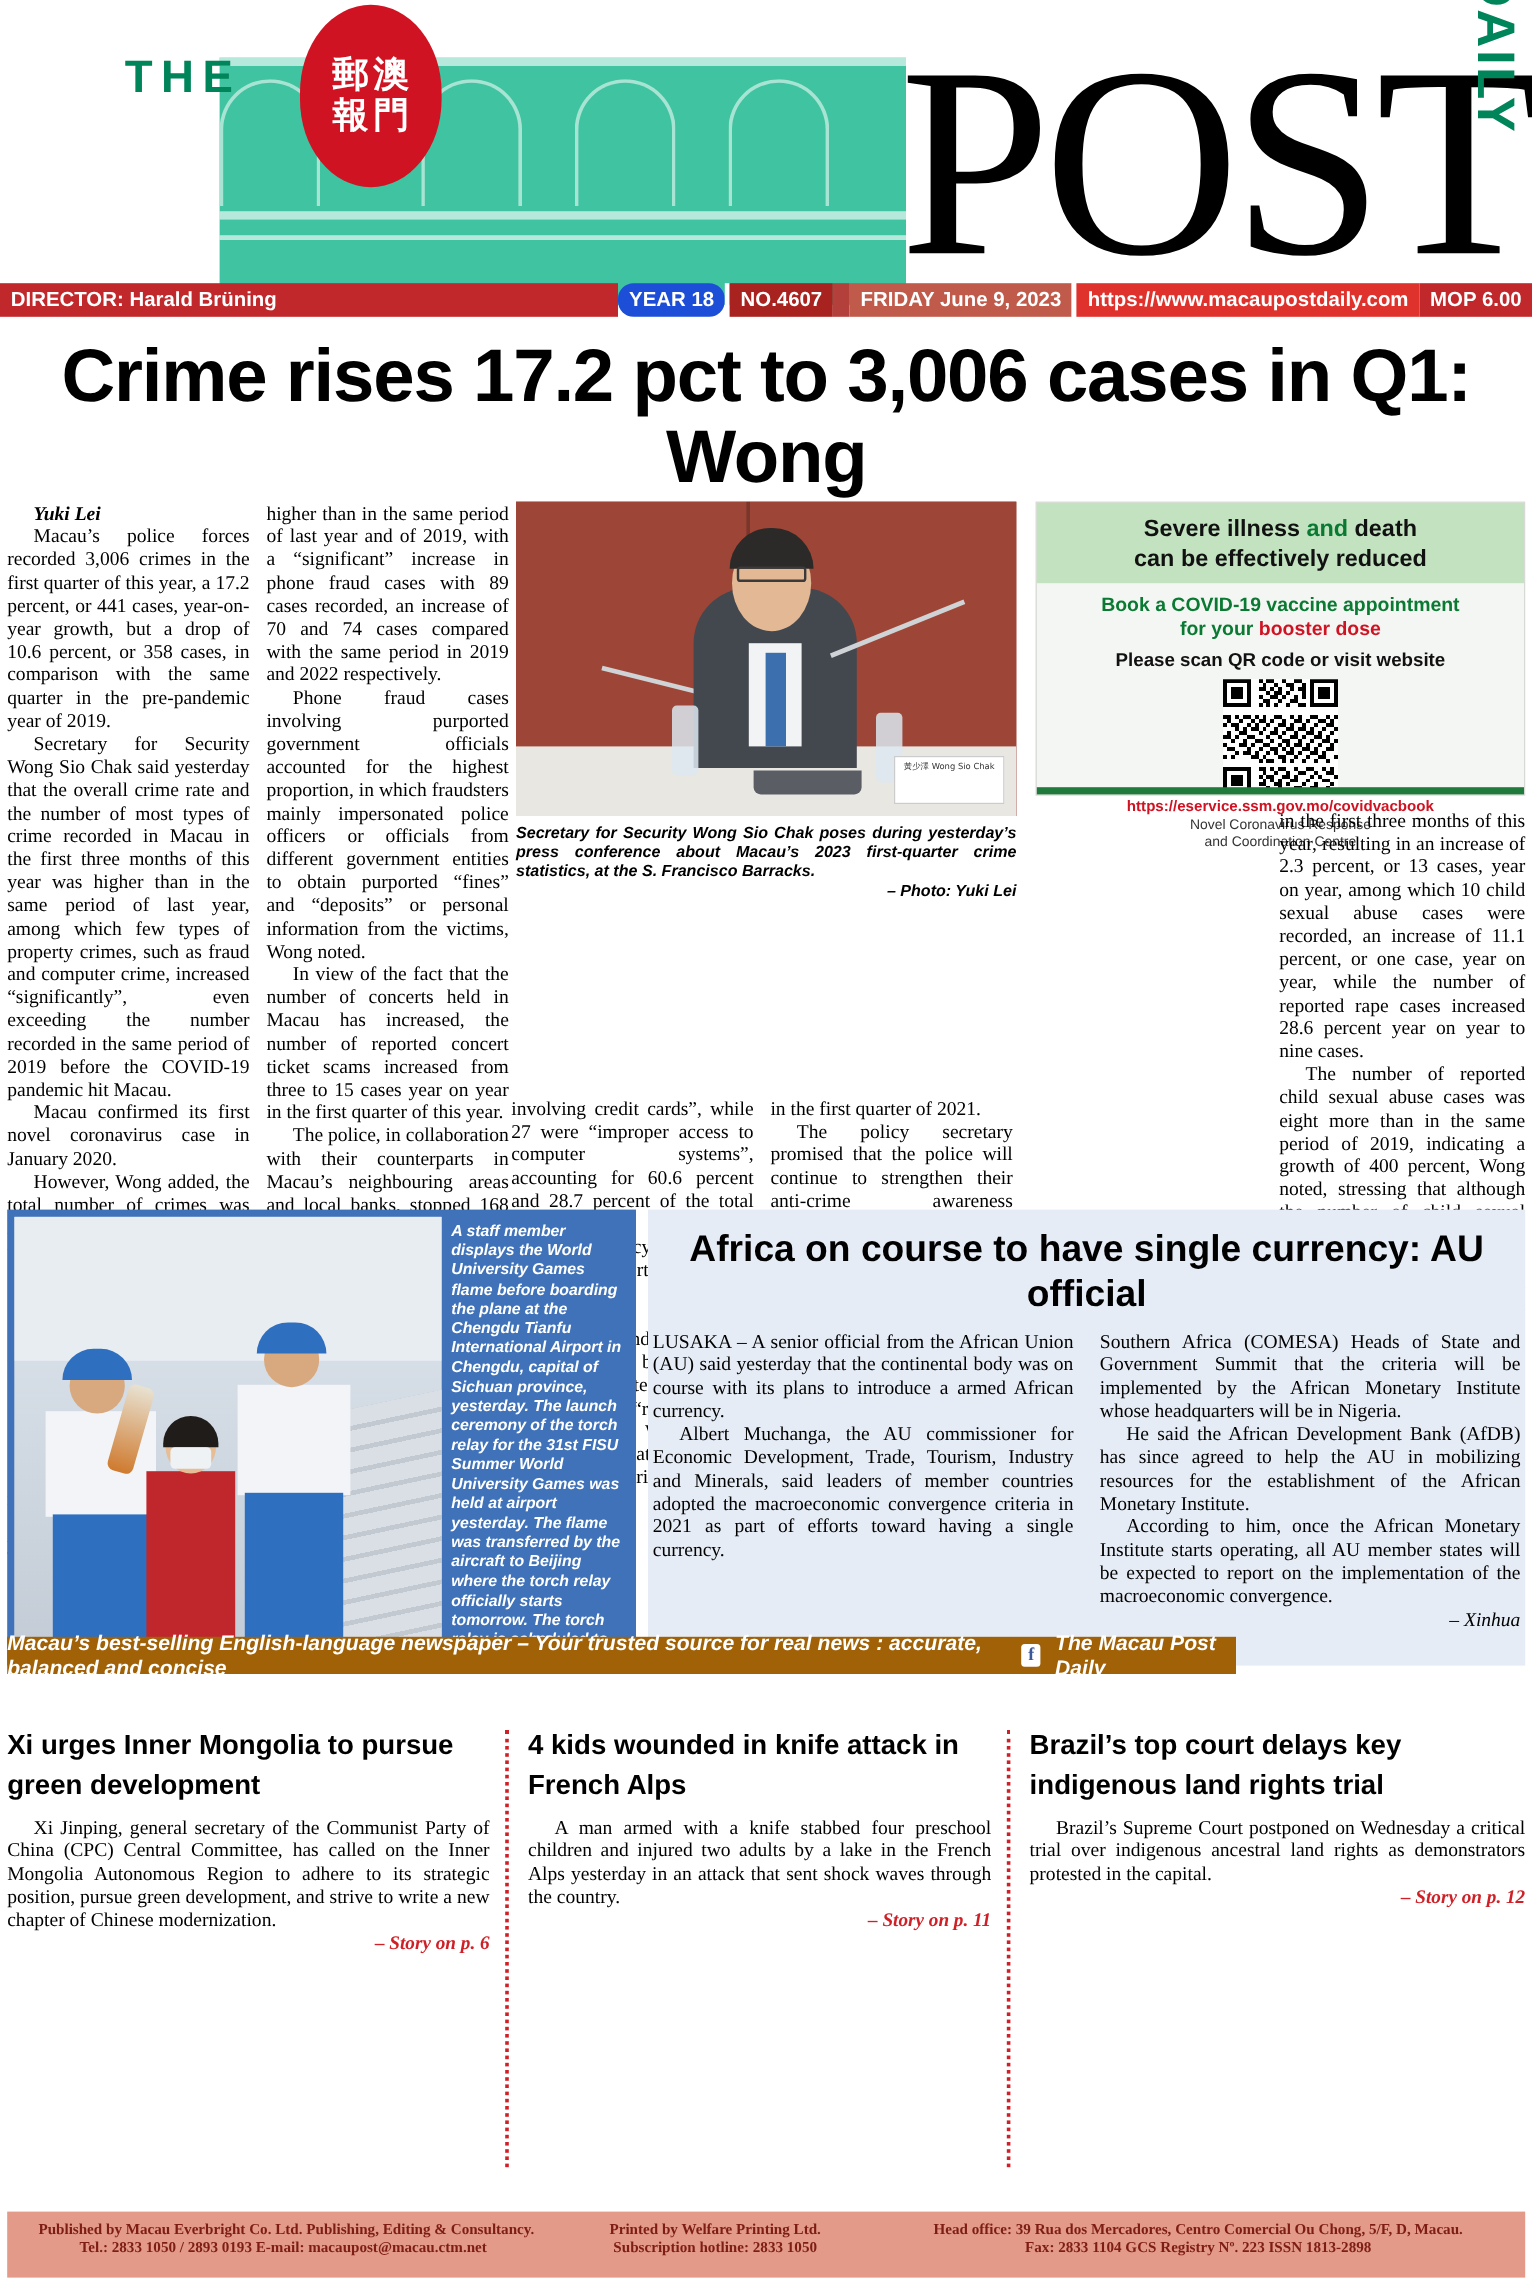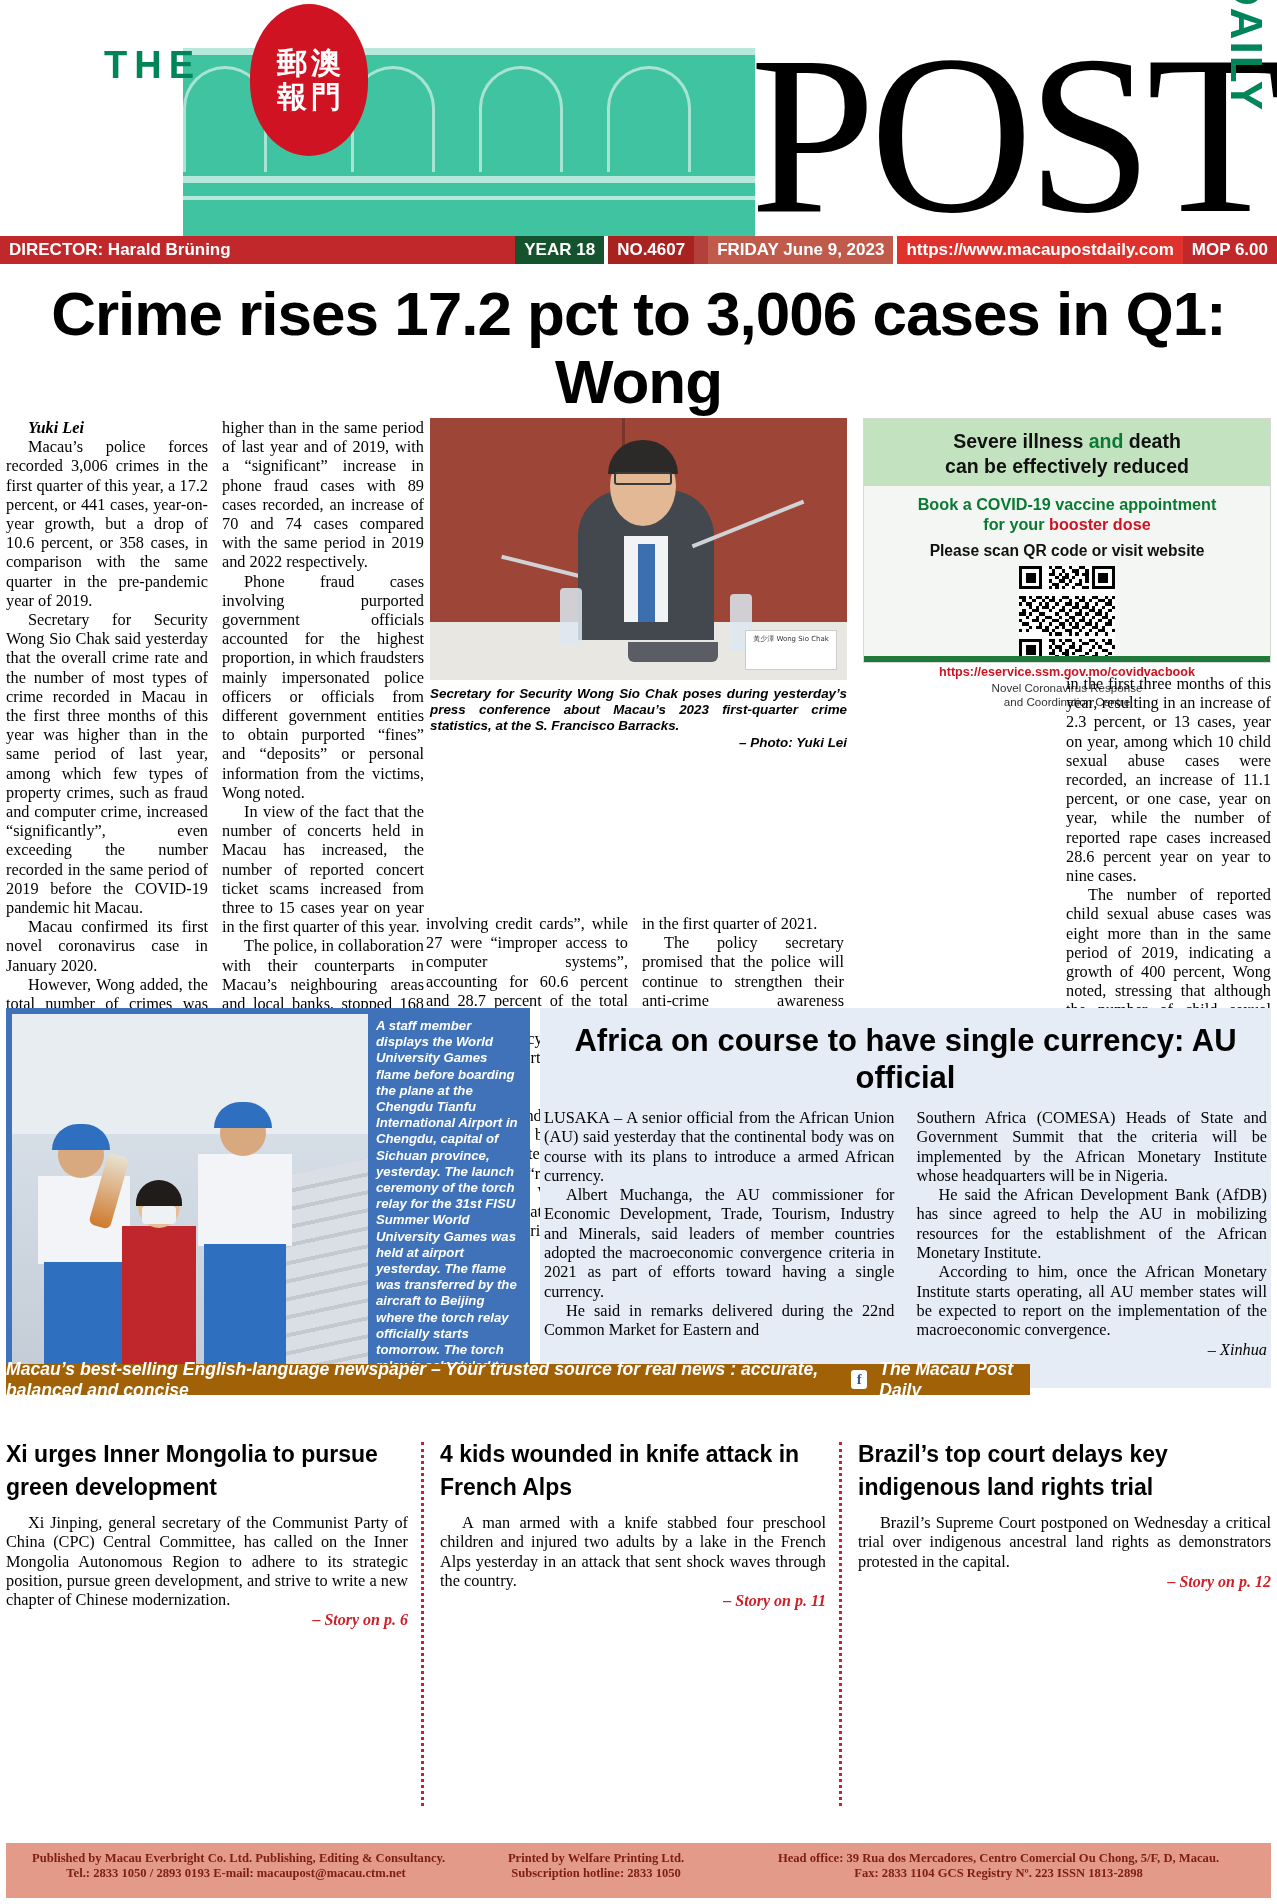--- a/index.html
+++ b/index.html
@@ -87,21 +87,21 @@
     position:absolute; left:0; top:236px; width:1277px; height:28px;
     display:flex; align-items:stretch;
     font-family:"Liberation Sans", sans-serif;
     font-weight:bold; font-size:17px; color:#fff;
   }
   .infobar .seg {
     display:flex; align-items:center; padding:0 9px; white-space:nowrap;
   }
   .ib-a{ background:#c0282b; }
   .ib-b{ background:#a8221f; }
-  .ib-c{ background:#14532d; }
+  .ib-c{ background:#1d4ed8;border-radius:13px; }
   .ib-d{ background:#c05b4c; }
   .ib-f{ background:#e0322c; }
   .ib-g{ background:#c0282b; }
   .ib-gap{ background:#ffffff; width:4px; }
   .ib-spacer{ flex:1; background:#c0282b; }
   .ib-spacer2{ flex:0 0 14px; background:#b3403b; }
 
   
   .headline {
     position:absolute; left:0; top:280px; width:1277px;
@@ -693,21 +693,20 @@
     </div>
     <div class="uni-caption">A staff member displays the World University Games flame before boarding the plane at the Chengdu Tianfu International Airport in Chengdu, capital of Sichuan province, yesterday. The launch ceremony of the torch relay for the 31st FISU Summer World University Games was held at airport yesterday. The flame was transferred by the aircraft to Beijing where the torch relay officially starts tomorrow. The torch relay is scheduled to run until July 28, when the Universiade opens in Chengdu. – Xinhua</div>
   </div>
 
   <div class="africa">
     <h2>Africa on course to have single currency: AU official</h2>
     <div class="africa-cols">
       <div class="ac">
         <p class="nind">LUSAKA – A senior official from the African Union (AU) said yesterday that the continental body was on course with its plans to introduce a armed African currency.</p>
         <p>Albert Muchanga, the AU commissioner for Economic Development, Trade, Tourism, Industry and Minerals, said leaders of member countries adopted the macroeconomic convergence criteria in 2021 as part of efforts toward having a single currency.</p>
-        <p>He said in remarks delivered during the 22nd Common Market for Eastern and</p>
       </div>
       <div class="ac">
         <p class="nind">Southern Africa (COMESA) Heads of State and Government Summit that the criteria will be implemented by the African Monetary Institute whose headquarters will be in Nigeria.</p>
         <p>He said the African Development Bank (AfDB) has since agreed to help the AU in mobilizing resources for the establishment of the African Monetary Institute.</p>
         <p>According to him, once the African Monetary Institute starts operating, all AU member states will be expected to report on the implementation of the macroeconomic convergence.</p>
         <p class="af-credit">– Xinhua</p>
       </div>
     </div>
   </div>
 </div>

